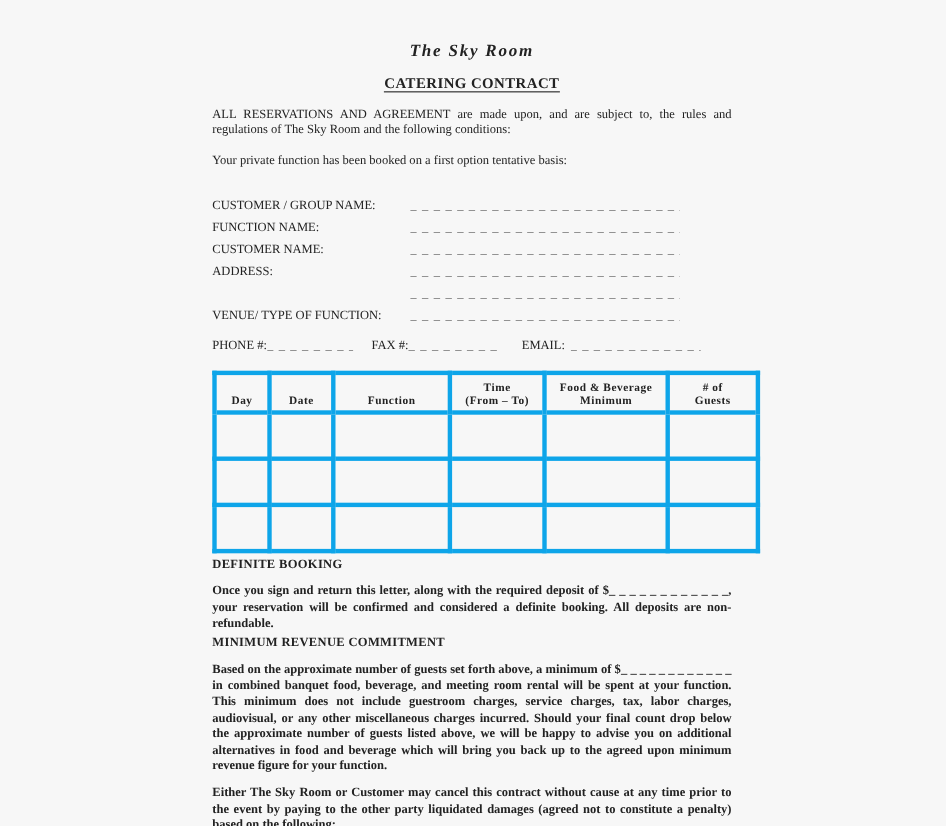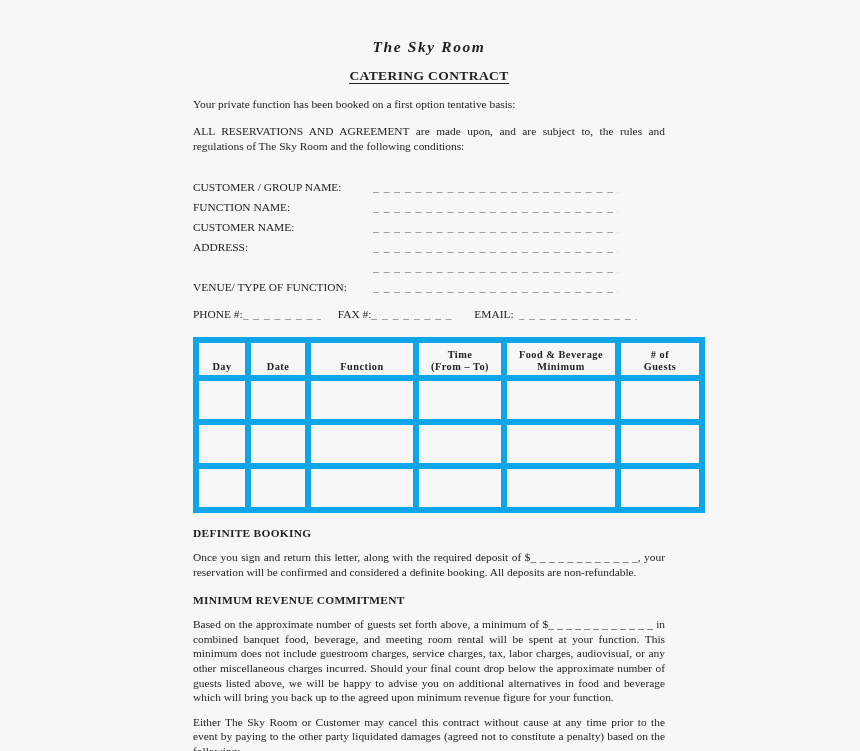--- a/index.html
+++ b/index.html
@@ -45,27 +45,27 @@
     padding-bottom: 0;
   }
 
   
   .para {
     font-size: 11.4px;
     line-height: 1.28;
     text-align: justify;
     margin-top: 13px;
   }
-  .para.tight { margin-top: 10px; }
+  .para.tight { margin-top: 10px; font-weight: bold; }
 
   .section-head {
     font-size: 11.4px;
     font-weight: bold;
     letter-spacing: 0.3px;
-    margin-top: 14px;
+    margin-top: 4px;
     line-height: 1.2;
   }
 
   
   .fields {
     margin-top: 28px;
   }
   .field-row {
     display: flex;
     align-items: baseline;
@@ -111,21 +111,21 @@
   .gap-c { display:inline-block; width: 5px; }
 
   
   table.booking {
     border-collapse: collapse;
     width: 470px;
     margin-top: 17px;
     table-layout: fixed;
   }
   table.booking th, table.booking td {
-    border: 6px solid #0ea5e9;
+    border: 4px solid #0ea5e9;
     padding: 0;
     margin-top: 44px;
   }
   table.booking th {
     font-size: 10.3px;
     font-weight: bold;
     letter-spacing: 0.5px;
     text-align: center;
     vertical-align: bottom;
     height: 30px;
@@ -144,22 +144,22 @@
   .col-guests   { width: 78px; }
 </style>
 </head>
 <body>
 
 <div class="page">
 
   <div class="doc-title">The Sky Room</div>
   <div class="doc-subtitle"><span>CATERING CONTRACT</span></div>
 
+  <div class="para">ALL RESERVATIONS AND AGREEMENT are made upon, and are subject to, the rules and regulations of The Sky Room and the following conditions:</div>
   <div class="para">Your private function has been booked on a first option tentative basis:</div>
-  <div class="para">ALL RESERVATIONS AND AGREEMENT are made upon, and are subject to, the rules and regulations of The Sky Room and the following conditions:</div>
 
   <div class="fields">
     <div class="field-row">
       <span class="field-label">CUSTOMER / GROUP NAME:</span>
       <span class="field-dash">_ _ _ _ _ _ _ _ _ _ _ _ _ _ _ _ _ _ _ _ _ _ _ _ _ _ _ _ _ _ _ _ _ _</span>
     </div>
     <div class="field-row">
       <span class="field-label">FUNCTION NAME:</span>
       <span class="field-dash">_ _ _ _ _ _ _ _ _ _ _ _ _ _ _ _ _ _ _ _ _ _ _ _ _ _ _ _ _ _ _ _ _ _</span>
     </div>

